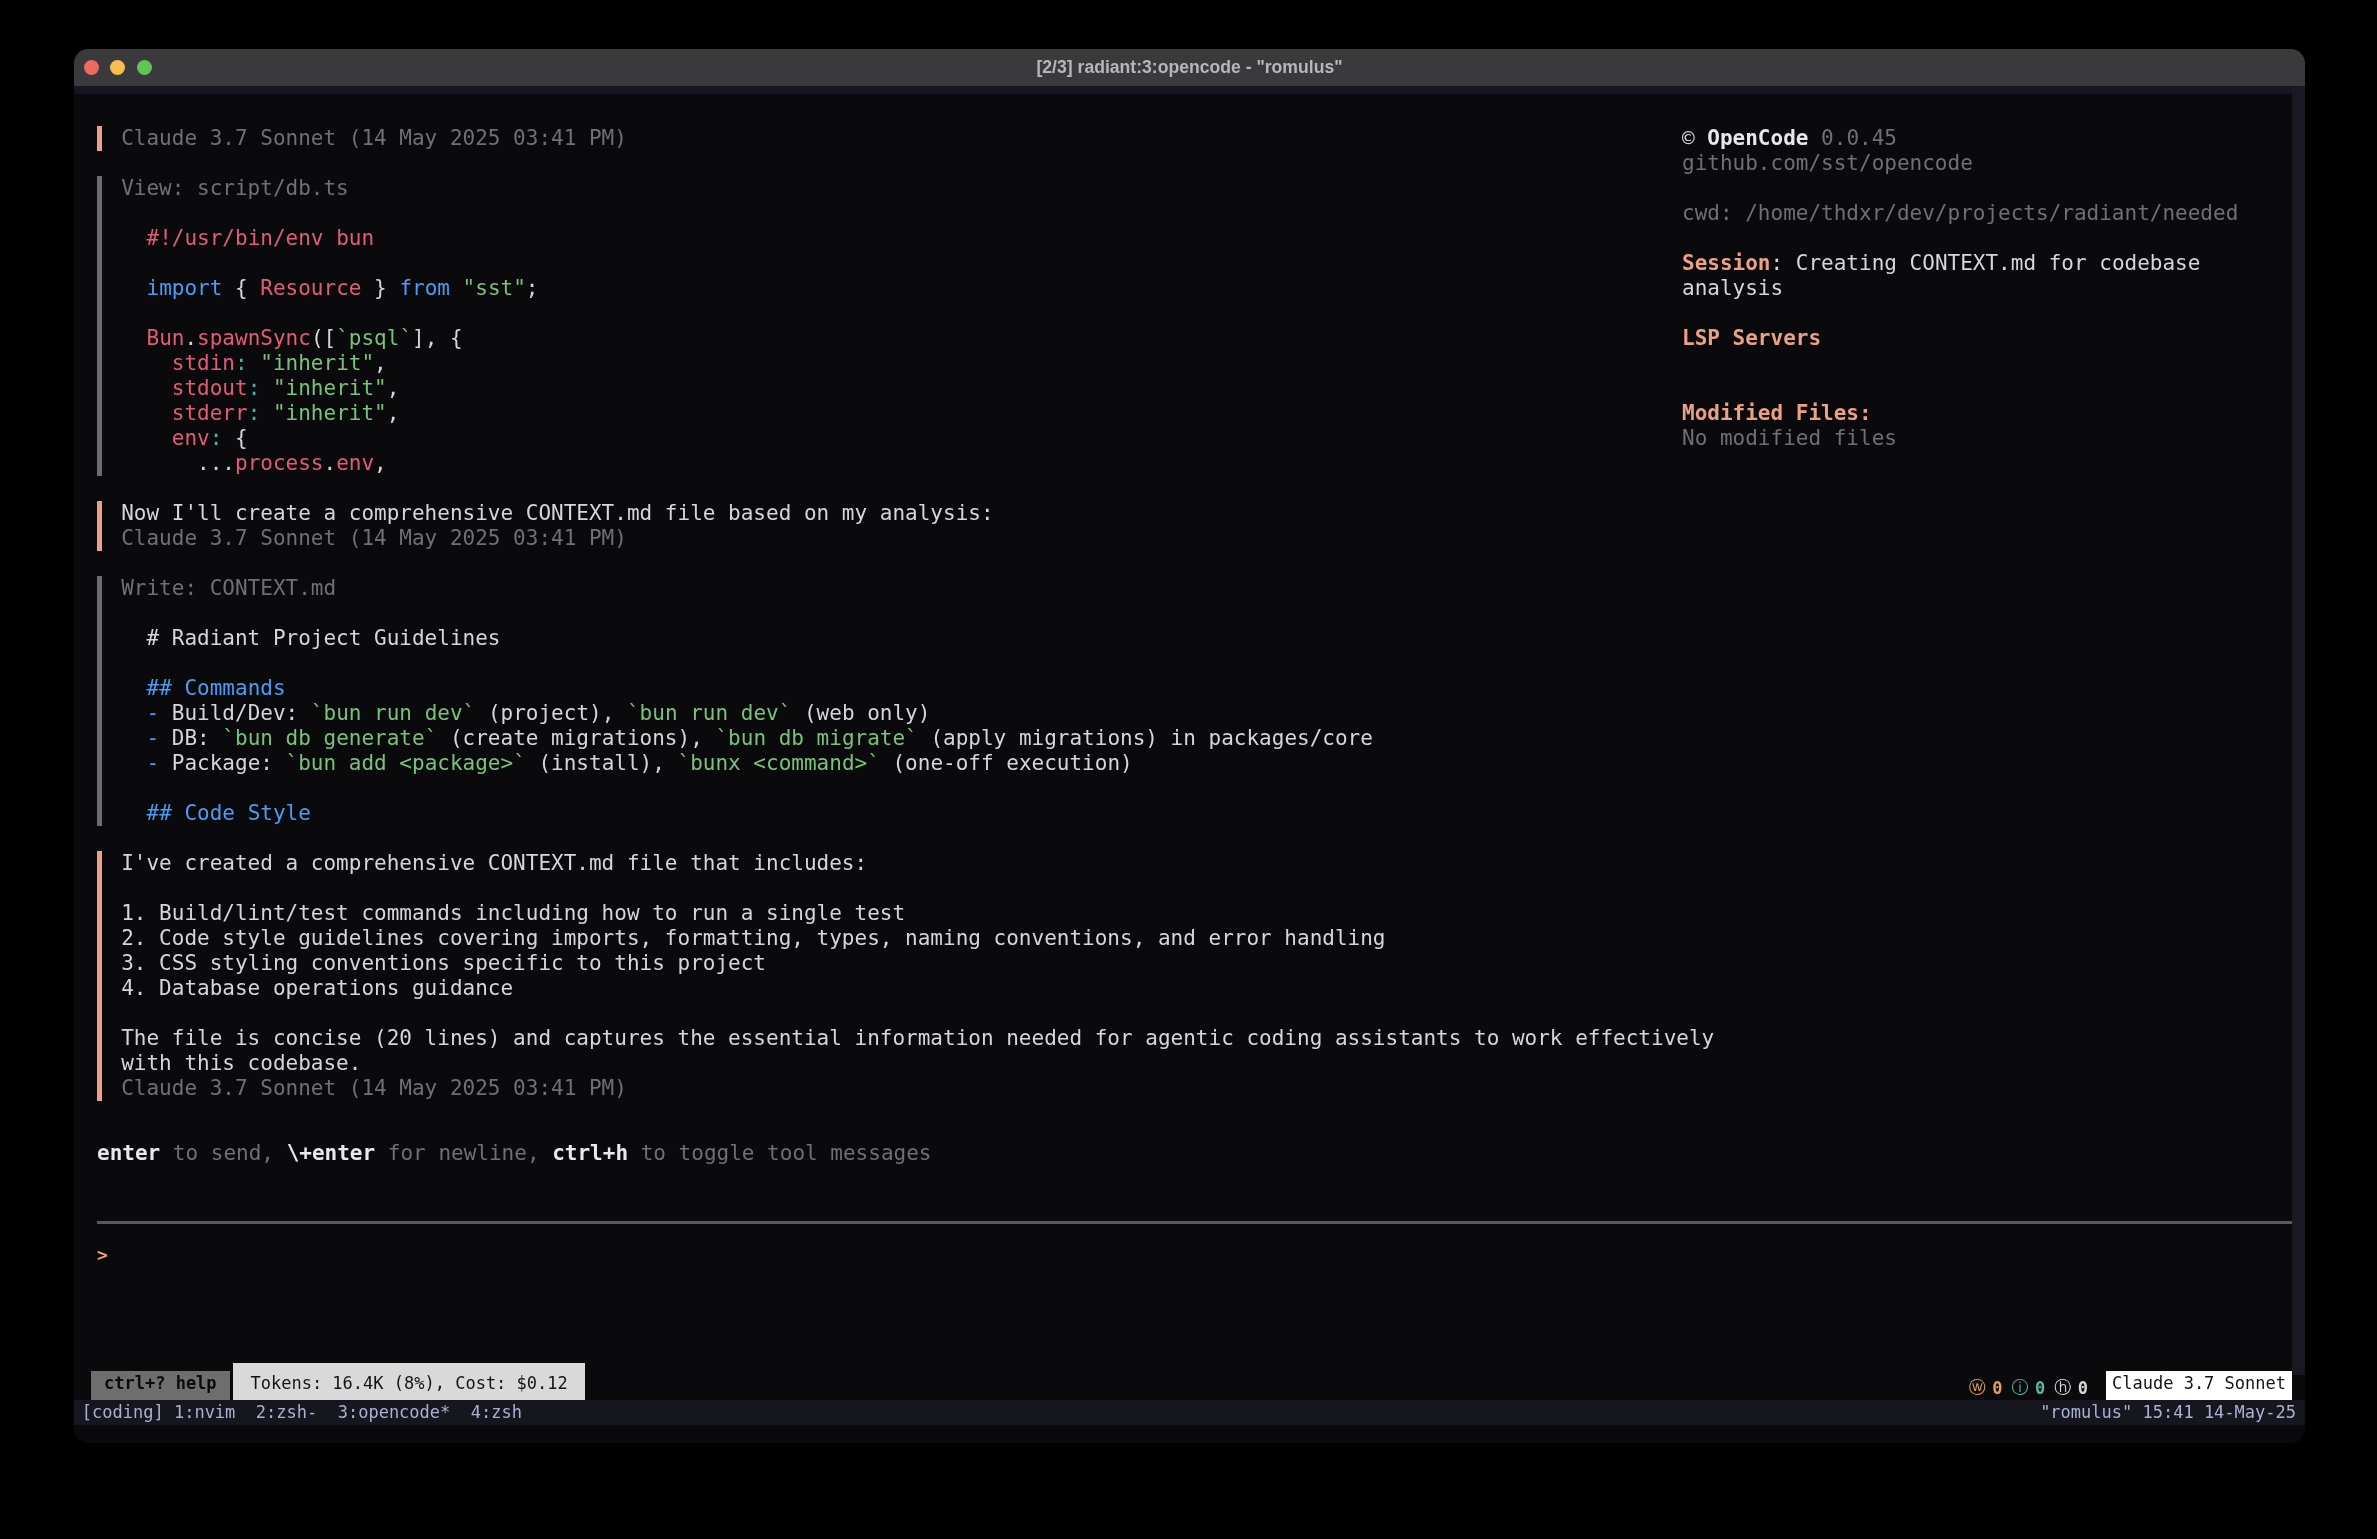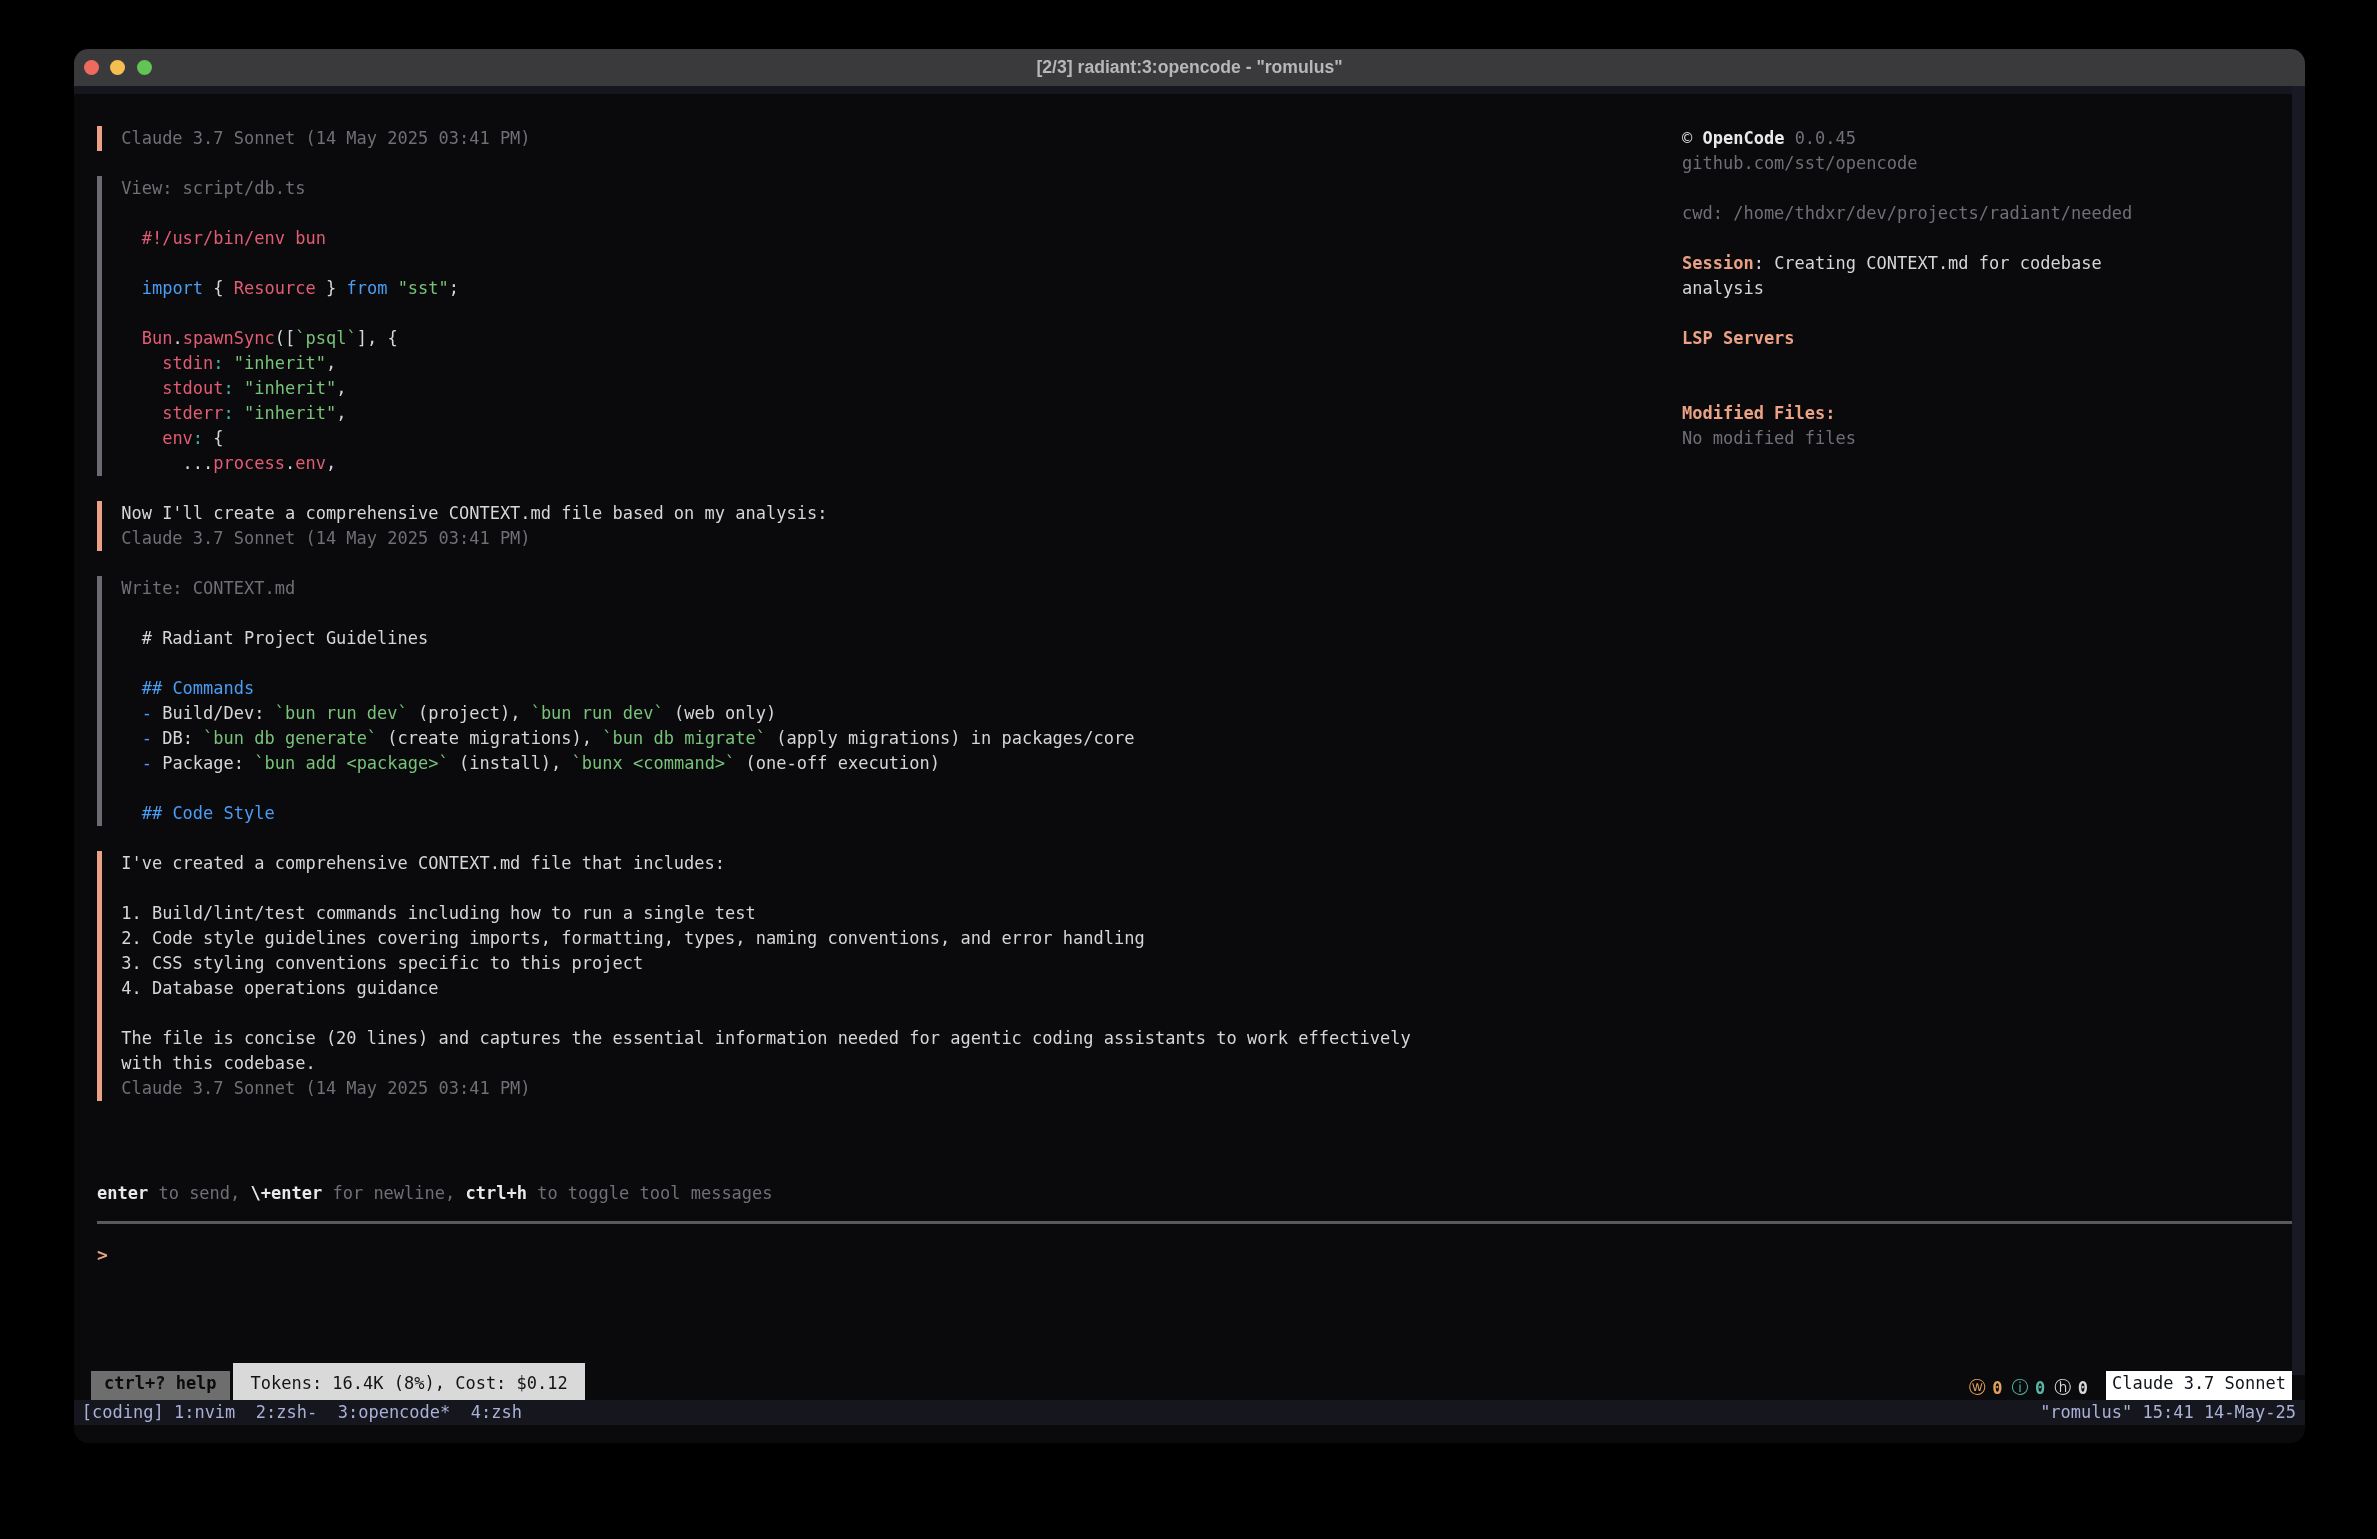--- a/index.html
+++ b/index.html
@@ -9,33 +9,33 @@
           background:#0a0a0d;border-radius:14.4px;overflow:hidden;}
   
   .titlebar{position:absolute;left:0;top:0;right:0;height:37px;background:#3a3a3c;
             display:flex;align-items:center;justify-content:center;}
   .traffic{position:absolute;left:0;top:0;height:37px;display:flex;align-items:center;gap:11.7px;padding-left:9.8px;}
   .tl{width:15px;height:15px;border-radius:50%;}
   .title-text{font-family:"Liberation Sans",sans-serif;font-weight:bold;font-size:17.6px;color:#b6b7b9;}
   .pad-strip-top{position:absolute;left:0;top:37px;right:0;height:7.8px;background:#15161f;}
   .pad-strip-right{position:absolute;right:0;top:37px;width:13px;height:1289px;background:#181923;}
   
-  .line{min-height:25px;line-height:25px;font-size:17px;white-space:pre;}
+  .line{min-height:25px;line-height:25px;font-size:21px;white-space:pre;}
   .c-fg{color:#d5d6d8}.c-dim{color:#6f7076}.c-orange{color:#eba183;font-weight:bold}
   .c-pink{color:#e25c74}.c-blue{color:#4a9df3}.c-green{color:#78c379}.c-cyan{color:#3fb6ae}
   .c-bfg{color:#e9e9eb;font-weight:bold}
   .main{position:absolute;left:23px;top:77px;width:1553px;}
   .block{display:flex;margin-bottom:25px;}
   .bar{width:4.6px;flex:none;margin-right:19.6px;}
   .bar.orange{background:#eba183;}
   .bar.gray{background:#6b6c71;}
   .block-body{flex:1;}
   .sidebar{position:absolute;left:1608px;top:77px;width:610px;}
   
-  .hint-row{position:absolute;left:23px;top:1132px;}
+  .hint-row{position:absolute;left:23px;top:1092px;}
   .separator{position:absolute;left:23px;top:1172px;width:2195px;height:2.6px;background:#595a5e;}
   .prompt-row{position:absolute;left:23px;top:1193px;font-size:18px;font-weight:bold;color:#eba183;line-height:25px;}
   
   .statusbar{position:absolute;left:0;right:13px;top:1326px;height:25px;display:flex;align-items:center;}
   .chip{height:33px;line-height:25px;font-size:17px;padding:0 13px;white-space:pre;}
   .chip-help{margin-left:17px;background:#6e6e6e;color:#0b0b0b;font-weight:bold;}
   .chip-tokens{margin-left:3.9px;background:#d9d9d9;color:#141414;padding:8px 17px;}
   .sb-spacer{flex:1;}
   .diags{display:flex;align-items:center;gap:9px;margin-right:18px;font-size:17px;}
   .diag{display:flex;align-items:center;gap:6.5px;white-space:pre;}

